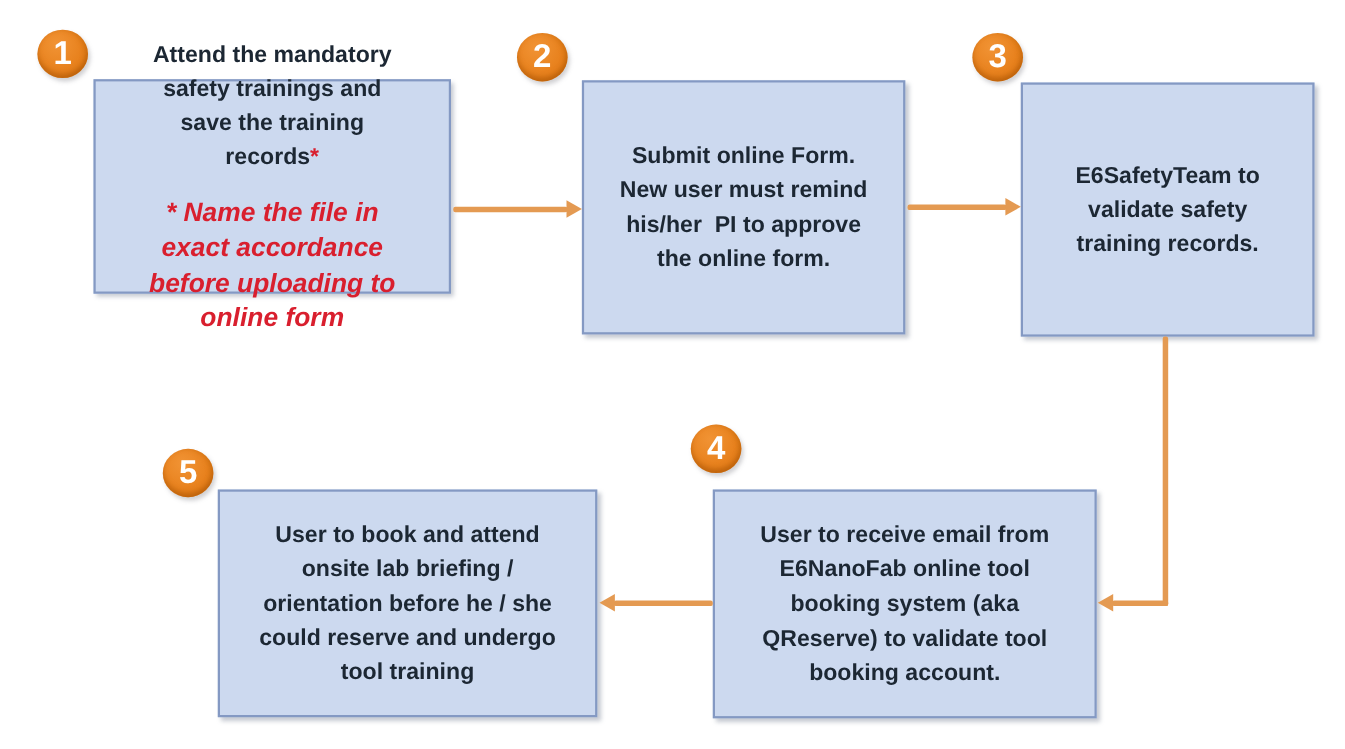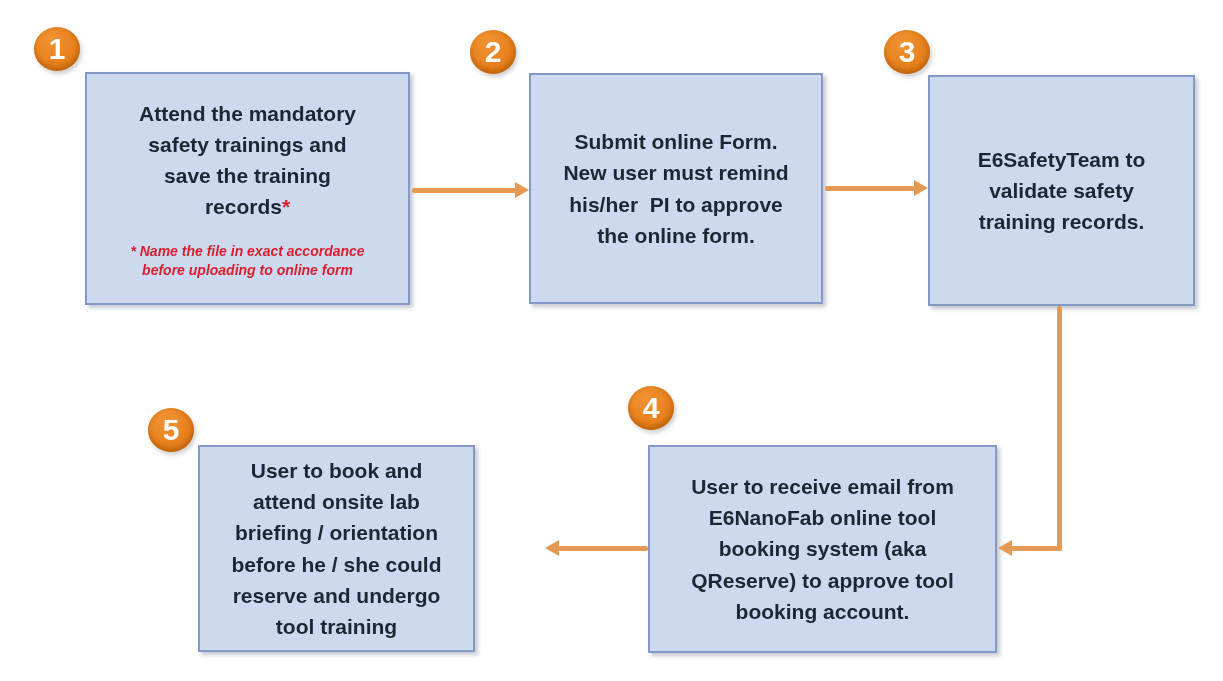--- a/index.html
+++ b/index.html
@@ -31,21 +31,21 @@
   .txt{
     margin:0;
     font-size:21px;line-height:1.48;font-weight:600;
     color:var(--text-dark);
     white-space:pre-wrap;
   }
   .txt .red-star{color:var(--note-red);}
   .txt .bold-word{font-weight:800;}
   .note{
     margin:20px 0 0 0;
-    font-size:14px;line-height:1.32;font-weight:700;font-style:italic;
+    font-size:24px;line-height:1.32;font-weight:700;font-style:italic;
     color:var(--note-red);
     white-space:pre-wrap;
   }
   .badge{
     position:absolute;width:46px;height:44px;border-radius:50%;
     background:radial-gradient(circle at 38% 30%, #f19334 0%, var(--badge-orange) 55%, #dd7514 100%);
     box-shadow:inset 0 -4px 5px rgba(170,85,5,.55), inset -3px 0 4px rgba(190,100,10,.35), 2px 3px 4px rgba(120,120,130,.35);
     color:#ffffff;font-size:30px;font-weight:700;
     display:flex;align-items:center;justify-content:center;
     line-height:1;
@@ -56,25 +56,25 @@
     position:absolute;width:0;height:0;
     border-top:8px solid transparent;border-bottom:8px solid transparent;
     border-left:14px solid var(--arrow-orange);
   }
   .head-left{
     position:absolute;width:0;height:0;
     border-top:8px solid transparent;border-bottom:8px solid transparent;
     border-right:14px solid var(--arrow-orange);
   }
   
-  .box1{left:85px;top:72px;width:325px;height:233px;padding:0 36px;}
+  .box1{left:85px;top:72px;width:325px;height:195px;padding:0 36px;}
   .box2{left:529px;top:73px;width:294px;height:231px;padding:0 23px;}
   .box3{left:928px;top:75px;width:267px;height:231px;padding:0 36px;justify-content:center;}
   .box4{left:648px;top:445px;width:349px;height:208px;padding:0 30px;}
-  .box5{left:198px;top:445px;width:277px;height:207px;padding:0 30px;}
+  .box5{left:198px;top:445px;width:345px;height:207px;padding:0 30px;}
   .badge1{left:34px;top:27px;}
   .badge2{left:470px;top:30px;}
   .badge3{left:884px;top:30px;}
   .badge4{left:628px;top:386px;}
   .badge5{left:148px;top:408px;}
 </style>
 </head>
 <body>
 
 <div class="canvas">
@@ -92,21 +92,21 @@
 
   <div class="box box2">
     <p class="txt">Submit online Form. New user must remind his/her  PI to approve the online form.</p>
   </div>
 
   <div class="box box3">
     <p class="txt">E6SafetyTeam to validate safety training records.</p>
   </div>
 
   <div class="box box4">
-    <p class="txt"><span>User to receive email from E6NanoFab online tool booking system (aka QReserve) to </span><span class="bold-word">approve</span><span> tool booking account.</span></p>
+    <p class="txt"><span>User to receive email from E6NanoFab online tool booking system (aka QReserve) to </span><span class="bold-word">validate</span><span> tool booking account.</span></p>
   </div>
 
   <div class="box box5">
     <p class="txt">User to book and attend onsite lab briefing / orientation before he / she could reserve and undergo tool training</p>
   </div>
 
   <div>
     <div class="shaft-h" style="left:412px;top:188px;width:104px;"></div>
     <div class="head-right" style="left:515px;top:182px;"></div>
   </div>

